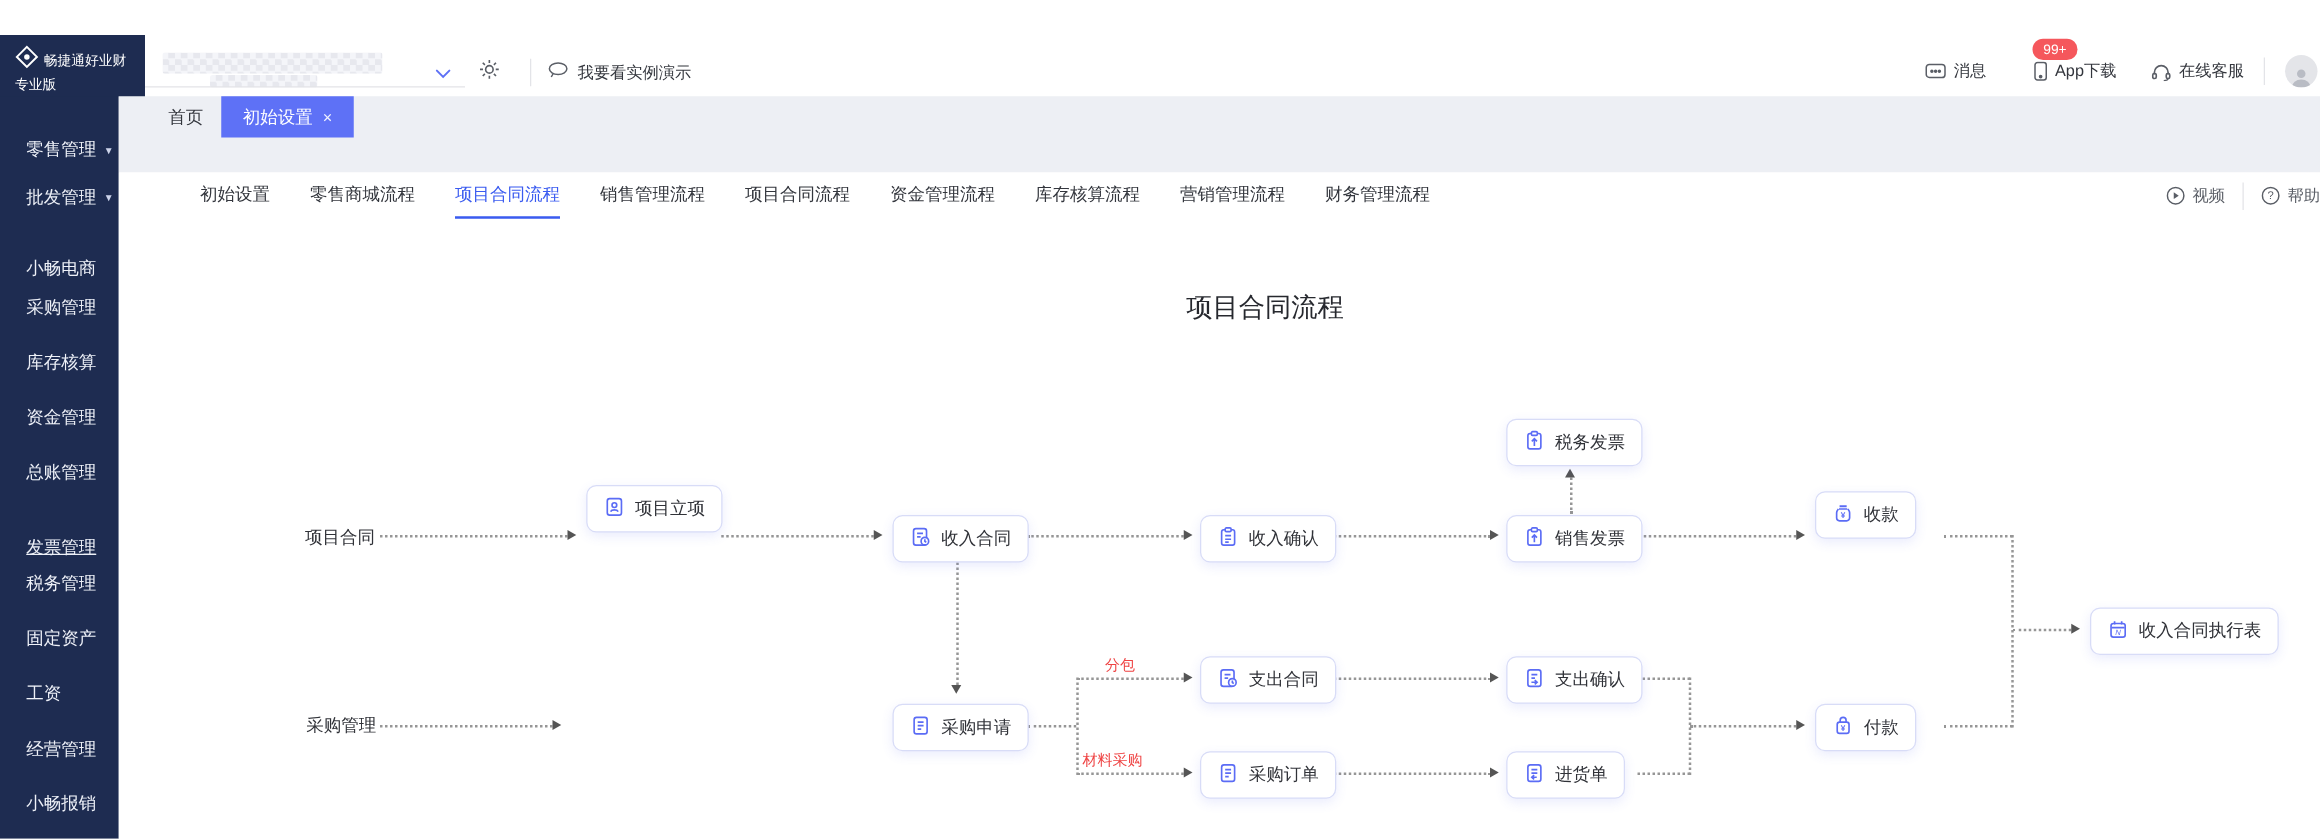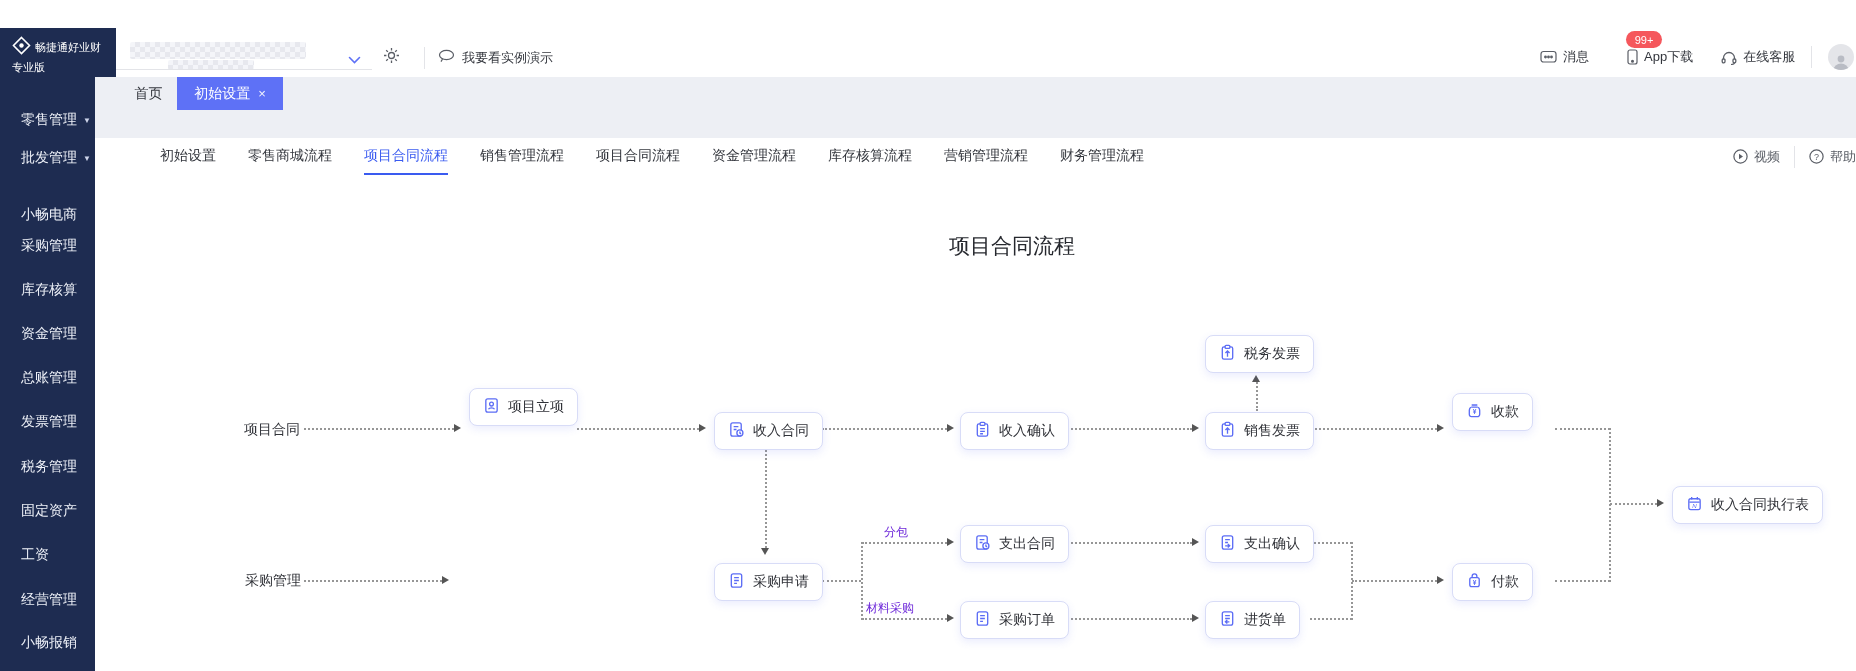--- a/index.html
+++ b/index.html
@@ -43,21 +43,21 @@
   #ptabs { left:160px; top:138px; height:37px; display:flex; gap:32px; align-items:center;}
   .ptab { font-size:14px; color:#33363d; cursor:pointer; height:37px; display:flex; align-items:center;
     border-bottom:2px solid transparent; white-space:nowrap;}
   .ptab.active { color:#3a5bf0; border-bottom-color:#3a5bf0;}
   #ptabs-right { left:1733px; top:138px; height:37px; display:flex; align-items:center; gap:6px; font-size:13px; color:#5a5e66; white-space:nowrap;}
   #ptabs-right .vdiv { margin:0 8px;}
 
   
   #flow-title { left:512px; top:232px; width:1000px; text-align:center; font-size:21px; color:#26282e; font-weight:500;}
   .lane-label { font-size:14px; font-weight:500; color:#303238; white-space:nowrap;}
-  .branch-label { font-size:12px; color:#6d28d9; white-space:nowrap;}
+  .branch-label { font-size:12px; color:#ef4444; white-space:nowrap;}
   .node { position:absolute; display:inline-flex; align-items:center; gap:8px; padding:8px 13px;
     background:#fff; border:1px solid #d8dcf7; border-radius:8px; font-size:14px; color:#303238;
     box-shadow:0 3px 9px rgba(84,101,238,.12); cursor:pointer; white-space:nowrap;}
   .node svg { flex:0 0 auto;}
   .hl { position:absolute; height:0; border-top:2px dotted #969696;}
   .vl { position:absolute; width:0; border-left:2px dotted #969696;}
   .ar,.au,.ad { position:absolute; width:0; height:0;}
   .ar { border:4px solid transparent; border-left:7px solid #555;}
   .au { border:4px solid transparent; border-bottom:7px solid #555;}
   .ad { border:4px solid transparent; border-top:7px solid #555;}
@@ -162,21 +162,21 @@
     </div>
   <div class="side-item abs" style="top:268px;">
       <span>库存核算</span>
     </div>
   <div class="side-item abs" style="top:312px;">
       <span>资金管理</span>
     </div>
   <div class="side-item abs" style="top:356px;">
       <span>总账管理</span>
     </div>
-  <div class="side-item abs" style="top:400px;">
+  <div class="side-item abs" style="top:416px;text-decoration:underline;">
       <span>发票管理</span>
     </div>
   <div class="side-item abs" style="top:445px;">
       <span>税务管理</span>
     </div>
   <div class="side-item abs" style="top:489px;">
       <span>固定资产</span>
     </div>
   <div class="side-item abs" style="top:533px;">
       <span>工资</span>

